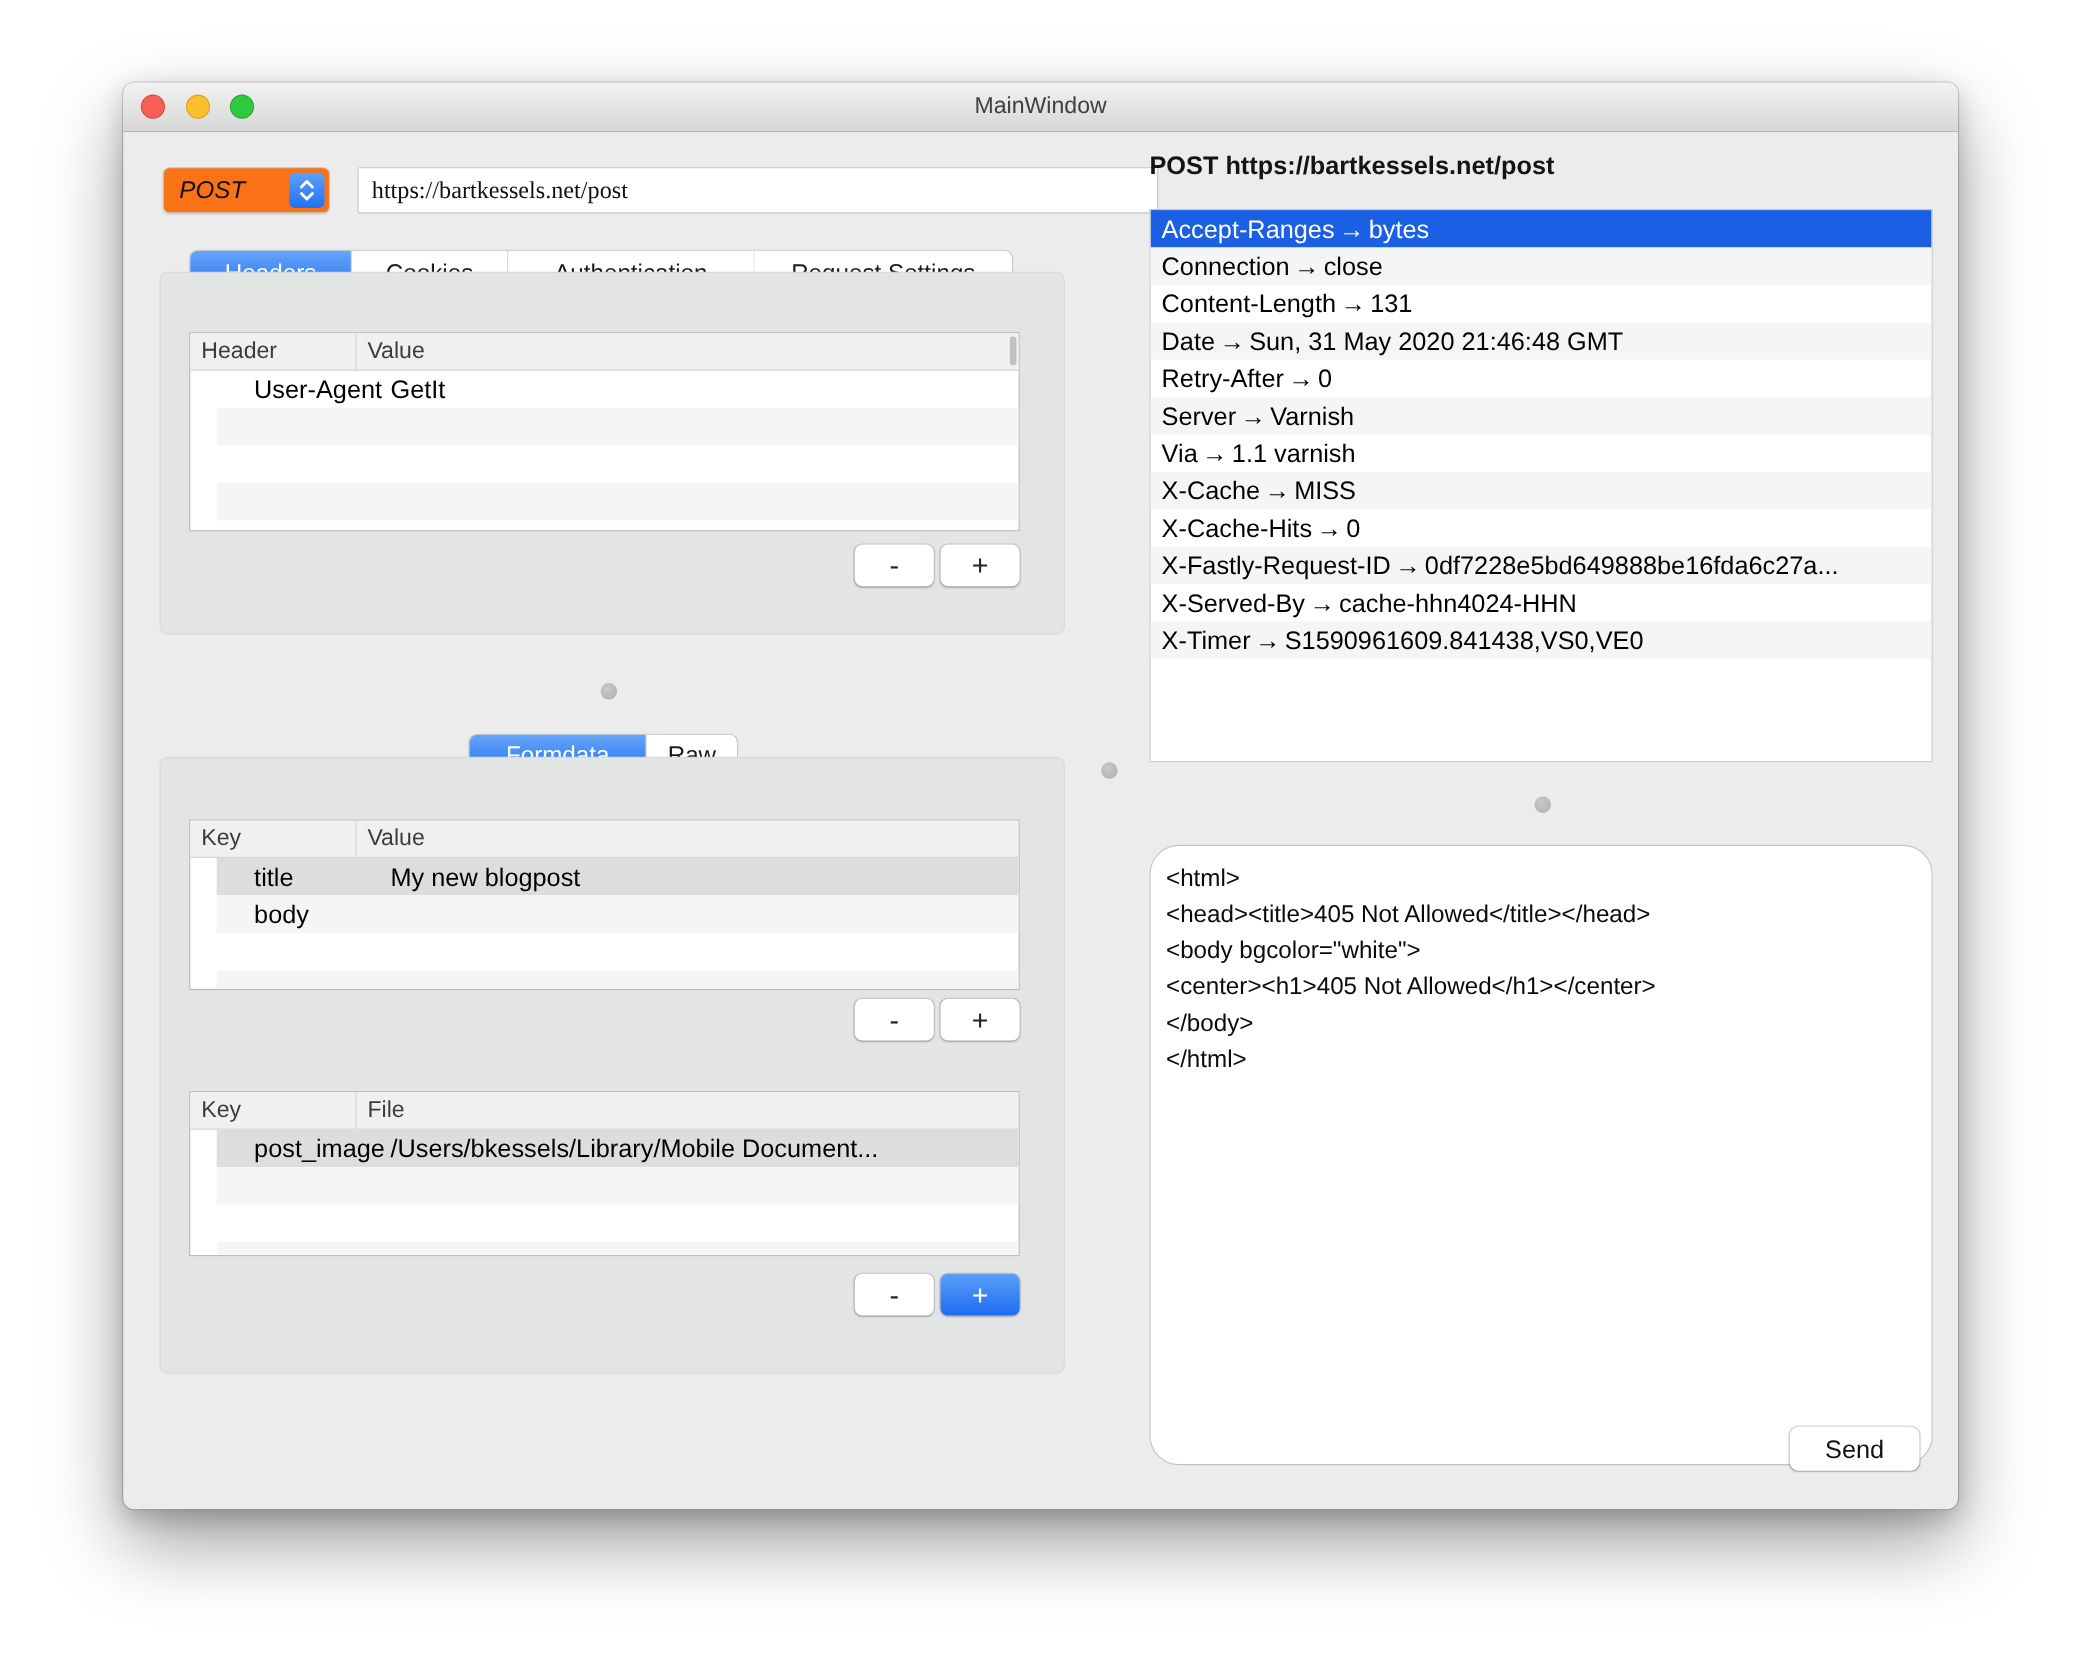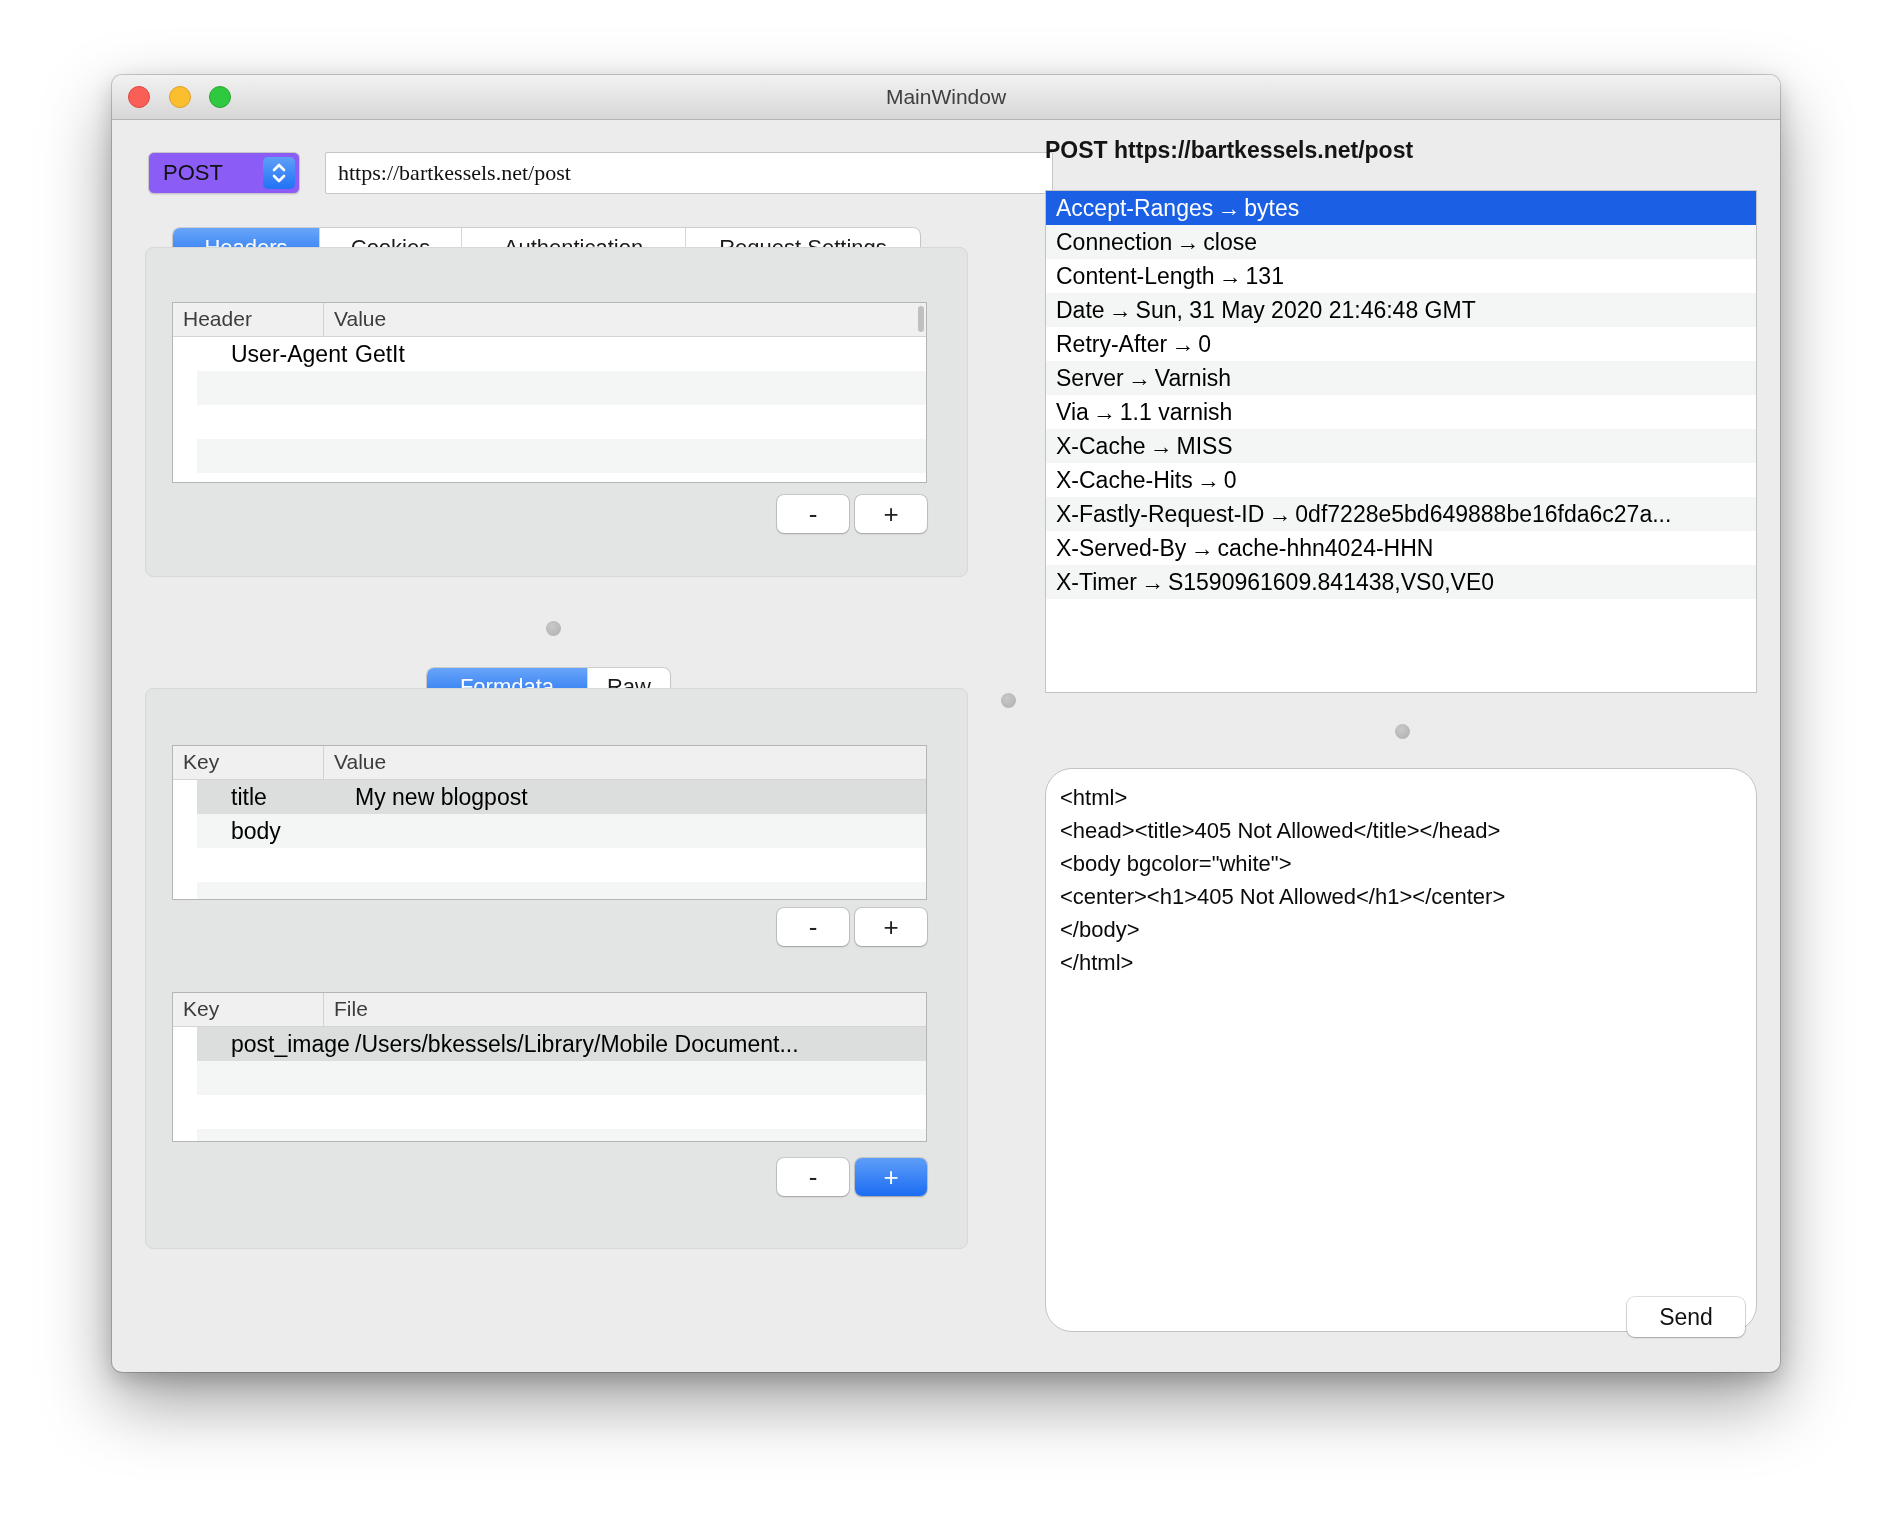--- a/index.html
+++ b/index.html
@@ -25,22 +25,23 @@
     text-align:center;font-size:21px;color:#404040;font-weight:500;
   }
   .tl{position:absolute;top:11px;width:22px;height:22px;border-radius:50%;box-sizing:border-box;}
   .tl.red{left:16px;background:#f95f57;border:1px solid #e0443e;}
   .tl.yellow{left:57px;background:#fbbe2e;border:1px solid #dfa023;}
   .tl.green{left:97px;background:#2fc93f;border:1px solid #27a52f;}
 
   
   .method{
     position:absolute;left:36px;top:77px;width:152px;height:42px;
-    background:#8b5cf6;border:1px solid #c6c6c6;border-radius:6px;box-sizing:border-box;
+    background:#f97316;border:1px solid #c6c6c6;border-radius:6px;box-sizing:border-box;
     box-shadow:0 1px 1px rgba(0,0,0,0.08);
+    font-style:italic;
   }
   .method .label{position:absolute;left:14px;top:0;height:40px;line-height:40px;font-size:22px;color:#111;}
   .method .chev{
     position:absolute;right:4px;top:4px;width:32px;height:32px;border-radius:5px;
     background:linear-gradient(180deg,#5f9ff8,#2172f4);
     display:flex;align-items:center;justify-content:center;
   }
   .urlfield{
     position:absolute;left:213px;top:77px;width:728px;height:42px;box-sizing:border-box;
     background:#ffffff;border:1px solid #c6c6c6;border-radius:2px;

